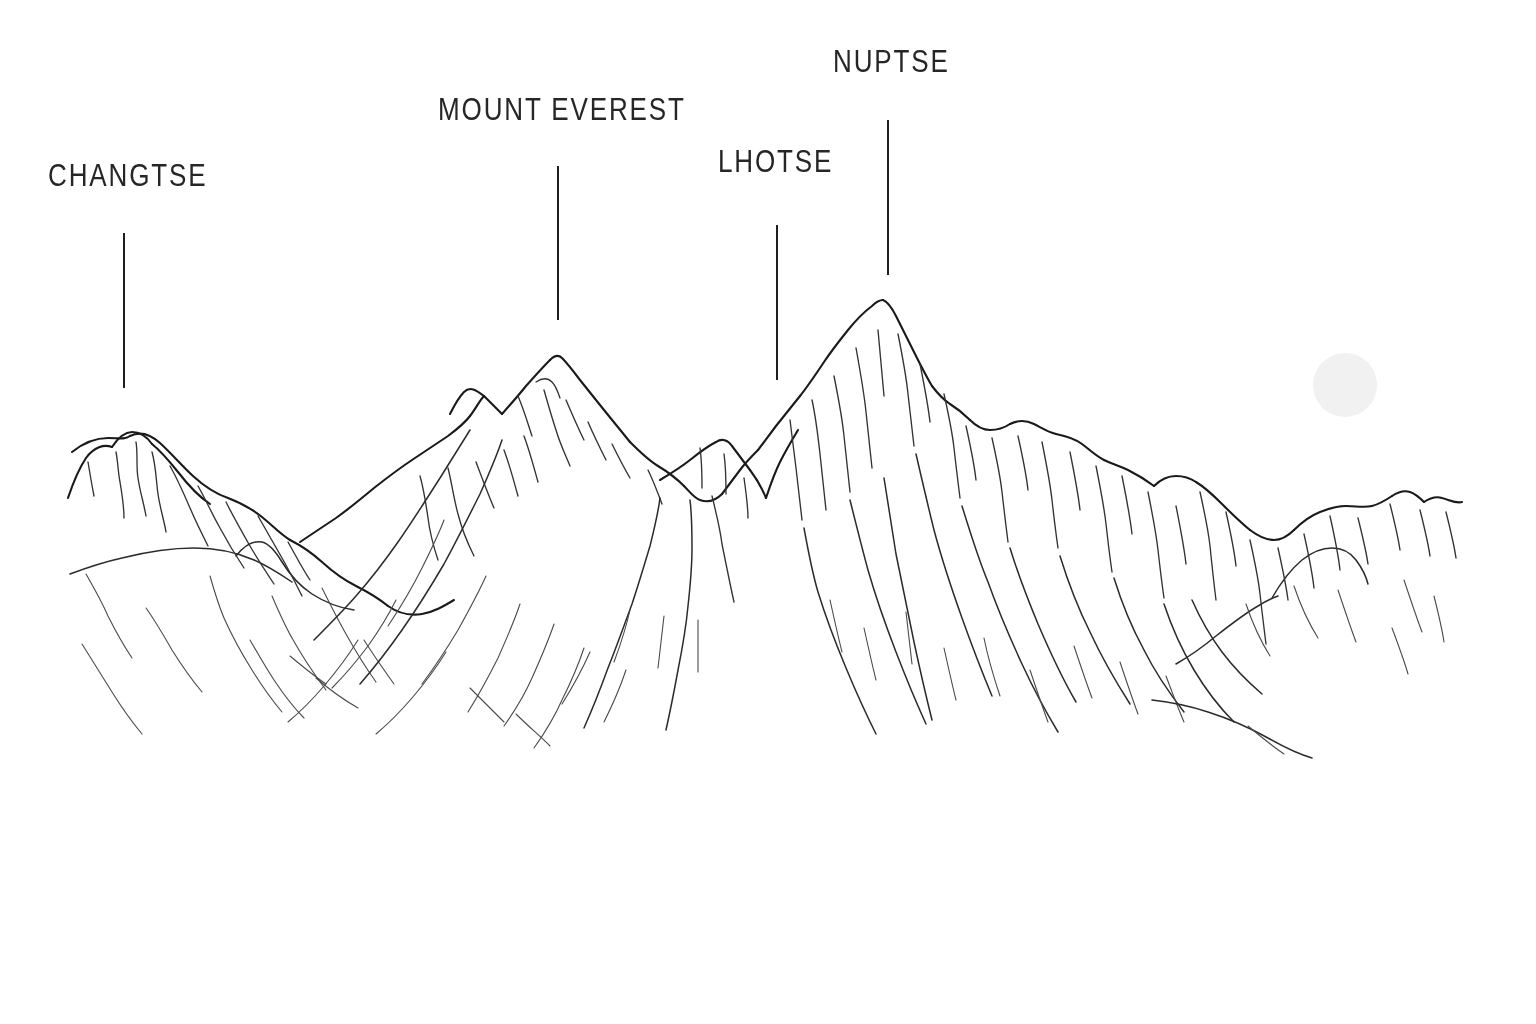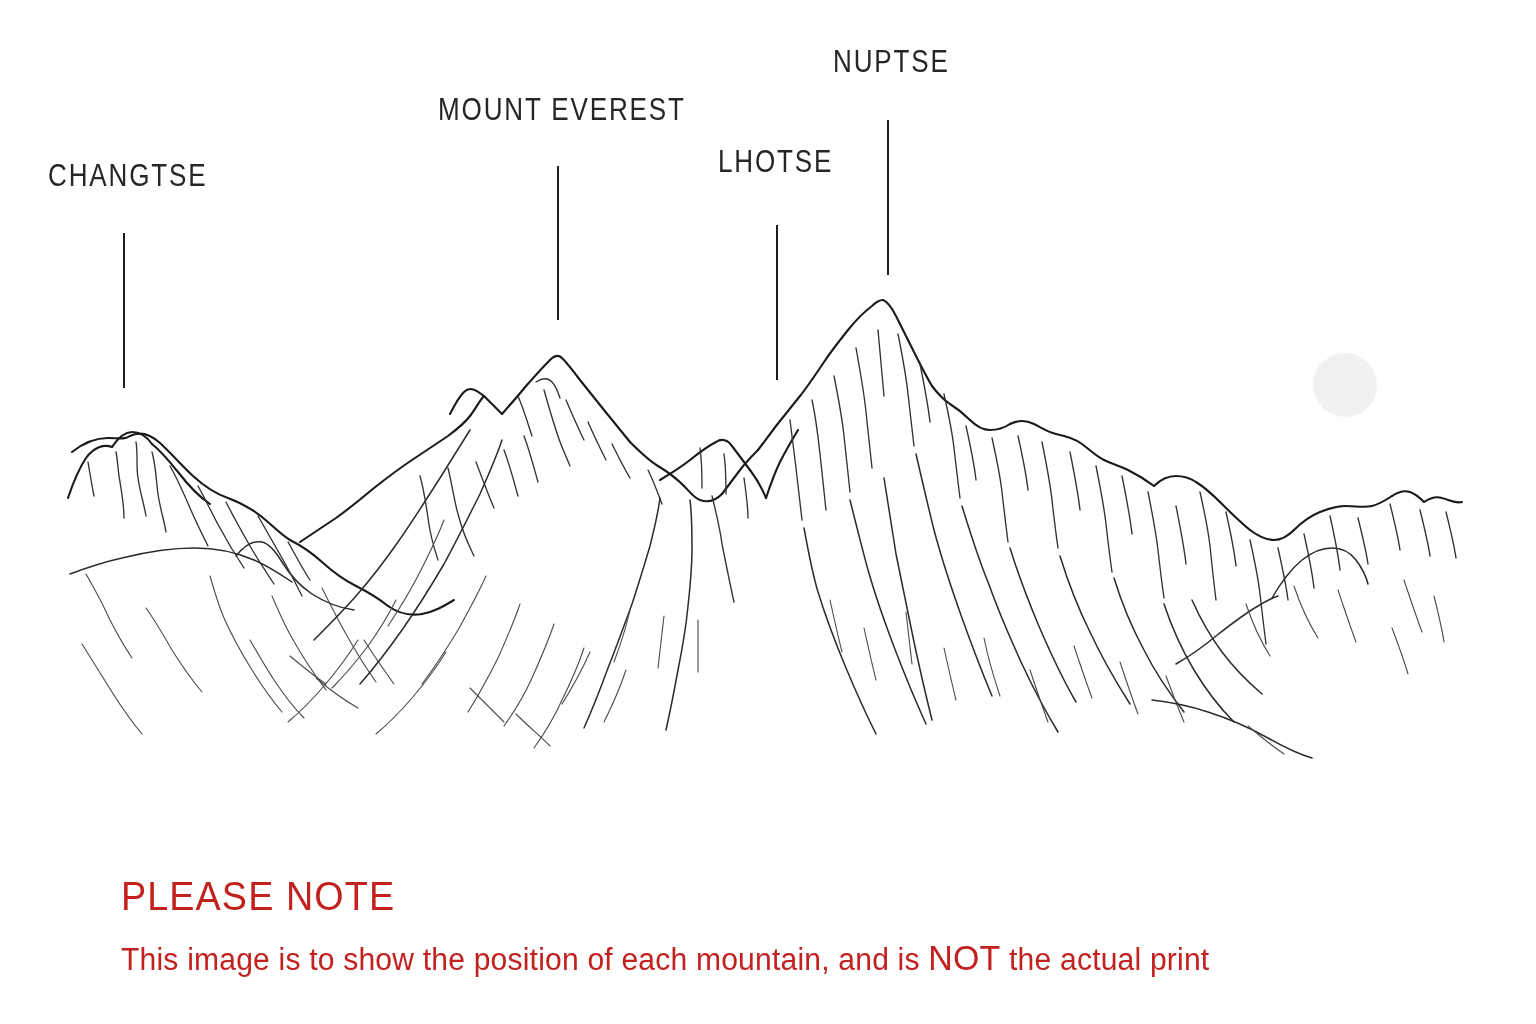--- a/index.html
+++ b/index.html
@@ -331,20 +331,14 @@
 
   <div class="peak-label" style="left:438px; top:92px;">MOUNT EVEREST</div>
   <div class="leader-line" style="left:557px; top:166px; height:154px;"></div>
 
   <div class="peak-label" style="left:718px; top:144px;">LHOTSE</div>
   <div class="leader-line" style="left:776px; top:225px; height:155px;"></div>
 
   <div class="peak-label" style="left:833px; top:44px;">NUPTSE</div>
   <div class="leader-line" style="left:887px; top:120px; height:155px;"></div>
 
-  <div class="note-block">
-    <div class="note-title">PLEASE NOTE</div>
-    <div class="note-body">
-      <span>This image is to show the position of each mountain, and is </span><span class="emph">NOT</span><span> the actual print</span>
-    </div>
-  </div>
 
 </div>
 
 </body></html>

